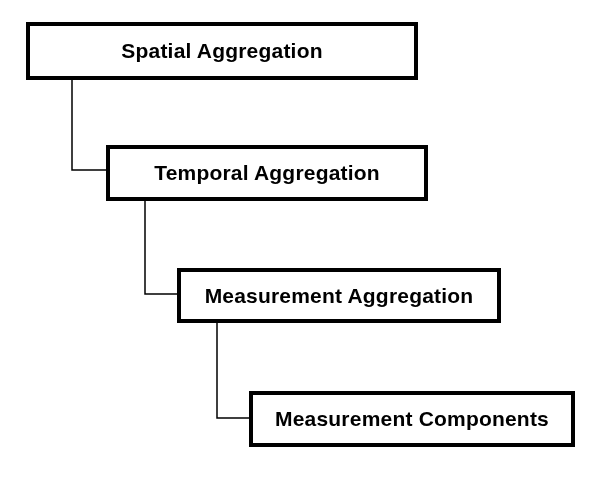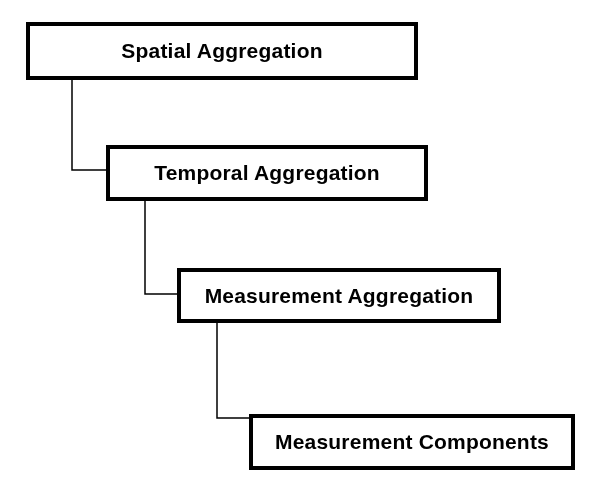--- a/index.html
+++ b/index.html
@@ -36,21 +36,21 @@
   .node-label {
     font-weight: bold;
     font-size: 21px;
     color: #000000;
     letter-spacing: 0.2px;
     white-space: nowrap;
   }
   .node-spatial     { left: 26px;  top: 22px;  width: 392px; height: 58px; }
   .node-temporal    { left: 106px; top: 145px; width: 322px; height: 56px; }
   .node-meas-agg    { left: 177px; top: 268px; width: 324px; height: 55px; }
-  .node-meas-comp   { left: 249px; top: 391px; width: 326px; height: 56px; margin-top: 23px; }
+  .node-meas-comp   { left: 249px; top: 391px; width: 326px; height: 56px; }
 </style>
 </head>
 <body>
 
 <div class="canvas">
 
   <svg class="connectors" width="600" height="480" viewBox="0 0 600 480" xmlns="http://www.w3.org/2000/svg">
     <polyline points="72,80 72,170 106,170" fill="none" stroke="#000000" stroke-width="1.5"></polyline>
     <polyline points="145,200 145,294 177,294" fill="none" stroke="#000000" stroke-width="1.5"></polyline>
     <polyline points="217,322 217,418 249,418" fill="none" stroke="#000000" stroke-width="1.5"></polyline>

